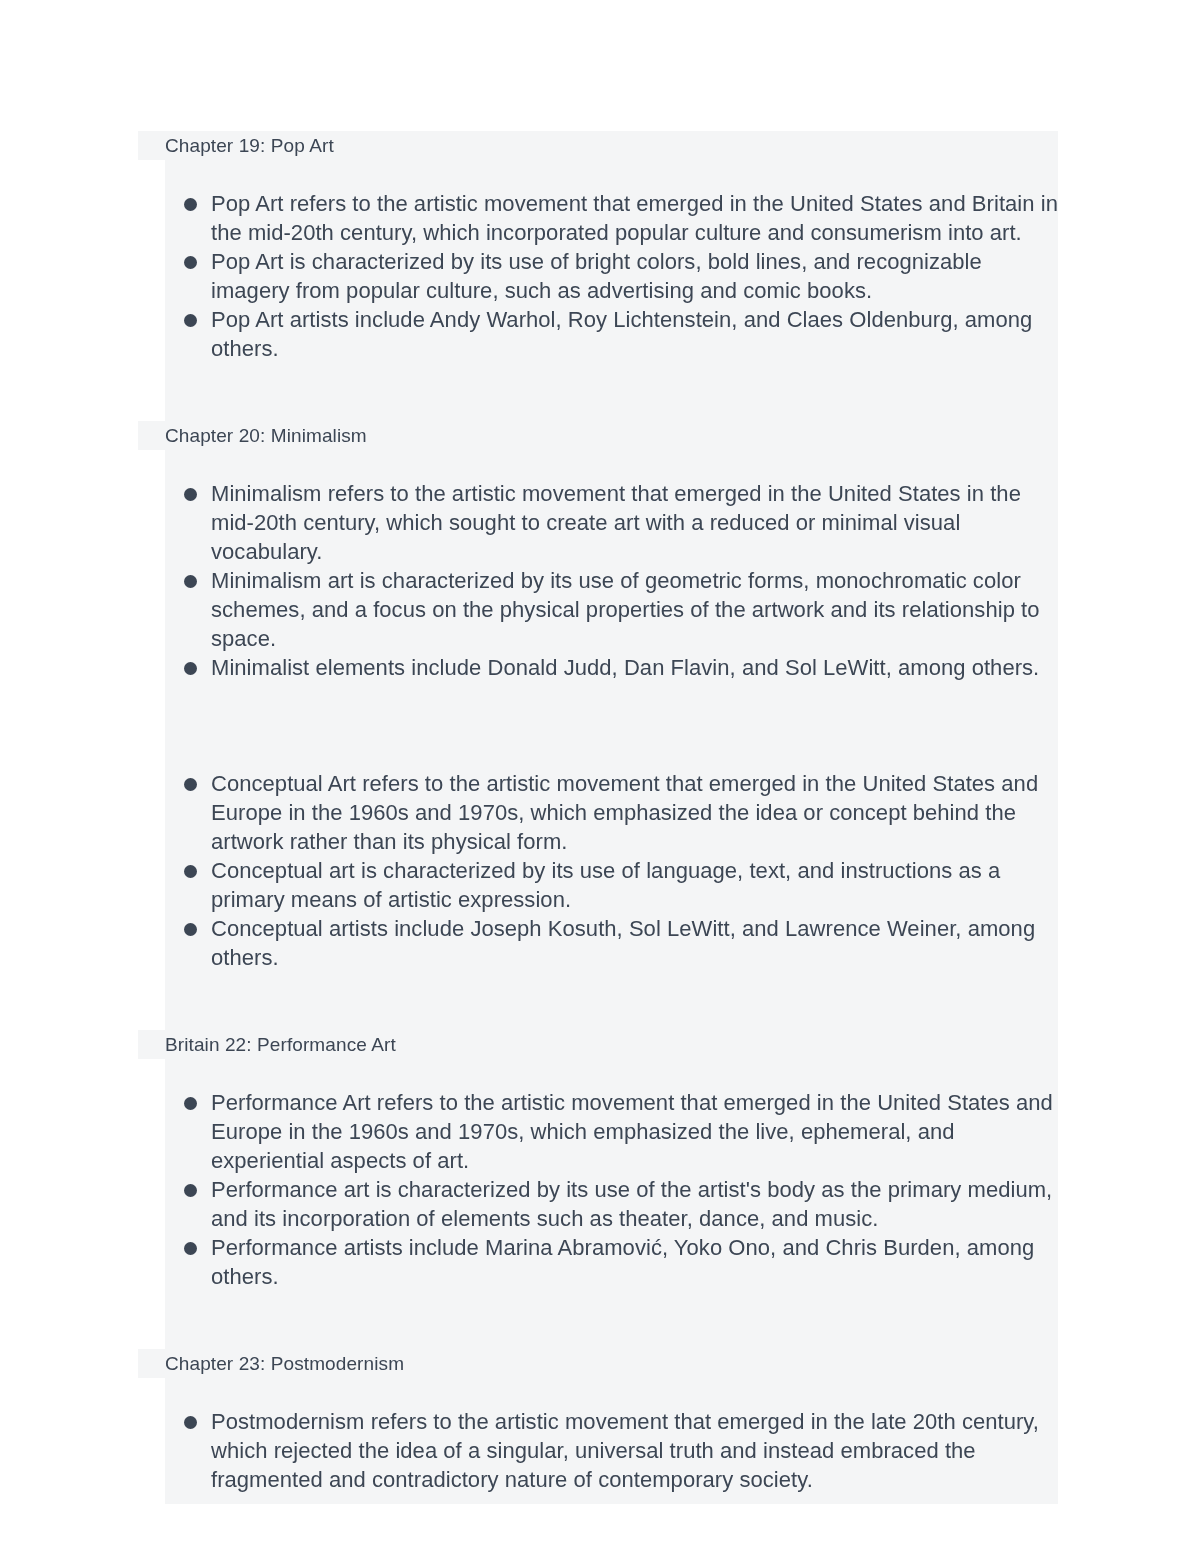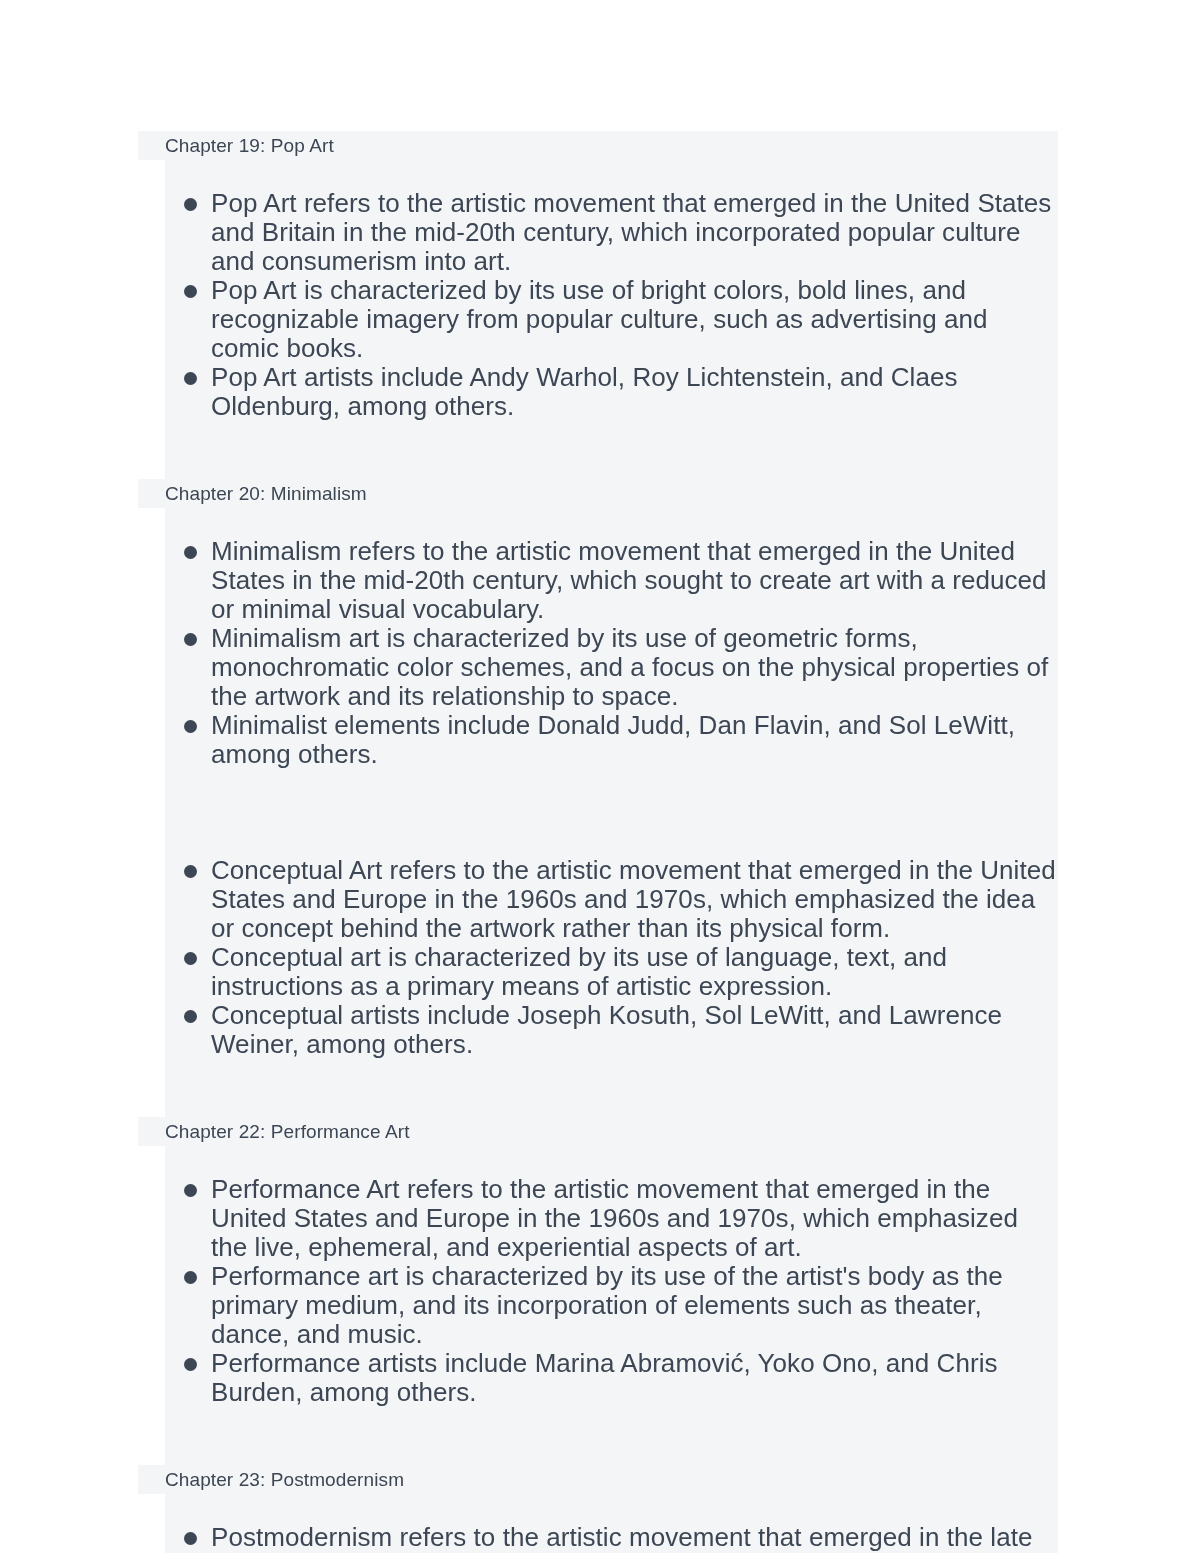--- a/index.html
+++ b/index.html
@@ -57,21 +57,21 @@
 
   ul.bullets {
     list-style: none;
     margin: 0;
     padding: 0;
   }
 
   ul.bullets > li {
     position: relative;
     padding-left: 46px;
-    font-size: 26px;
+    font-size: 22px;
     line-height: 29px;
     color: #3c4654;
     letter-spacing: 0.05px;
   }
 
   ul.bullets > li .bullet-dot {
     position: absolute;
     left: 19px;
     top: 8.5px;
     width: 13px;
@@ -133,21 +133,21 @@
         <div class="list-band">
           <ul class="bullets">
             <li><span class="bullet-dot"></span><span>Conceptual Art refers to the artistic movement that emerged in the United States and Europe in the 1960s and 1970s, which emphasized the idea or concept behind the artwork rather than its physical form.</span></li>
             <li><span class="bullet-dot"></span><span>Conceptual art is characterized by its use of language, text, and instructions as a primary means of artistic expression.</span></li>
             <li><span class="bullet-dot"></span><span>Conceptual artists include Joseph Kosuth, Sol LeWitt, and Lawrence Weiner, among others.</span></li>
           </ul>
         </div>
         <div class="sp-list-to-head"></div>
       </div>
       <div class="chapter">
-        <div class="heading-row"><div class="inner"><h2 class="chapter-heading">Chapter 22: Performance Art</h2></div></div>
+        <div class="heading-row"><div class="inner"><h2 class="chapter-heading">Britain 22: Performance Art</h2></div></div>
         <div class="sp-head-to-list"></div>
         <div class="list-band">
           <ul class="bullets">
             <li><span class="bullet-dot"></span><span>Performance Art refers to the artistic movement that emerged in the United States and Europe in the 1960s and 1970s, which emphasized the live, ephemeral, and experiential aspects of art.</span></li>
             <li><span class="bullet-dot"></span><span>Performance art is characterized by its use of the artist's body as the primary medium, and its incorporation of elements such as theater, dance, and music.</span></li>
             <li><span class="bullet-dot"></span><span>Performance artists include Marina Abramović, Yoko Ono, and Chris Burden, among others.</span></li>
           </ul>
         </div>
         <div class="sp-list-to-head"></div>
       </div>

